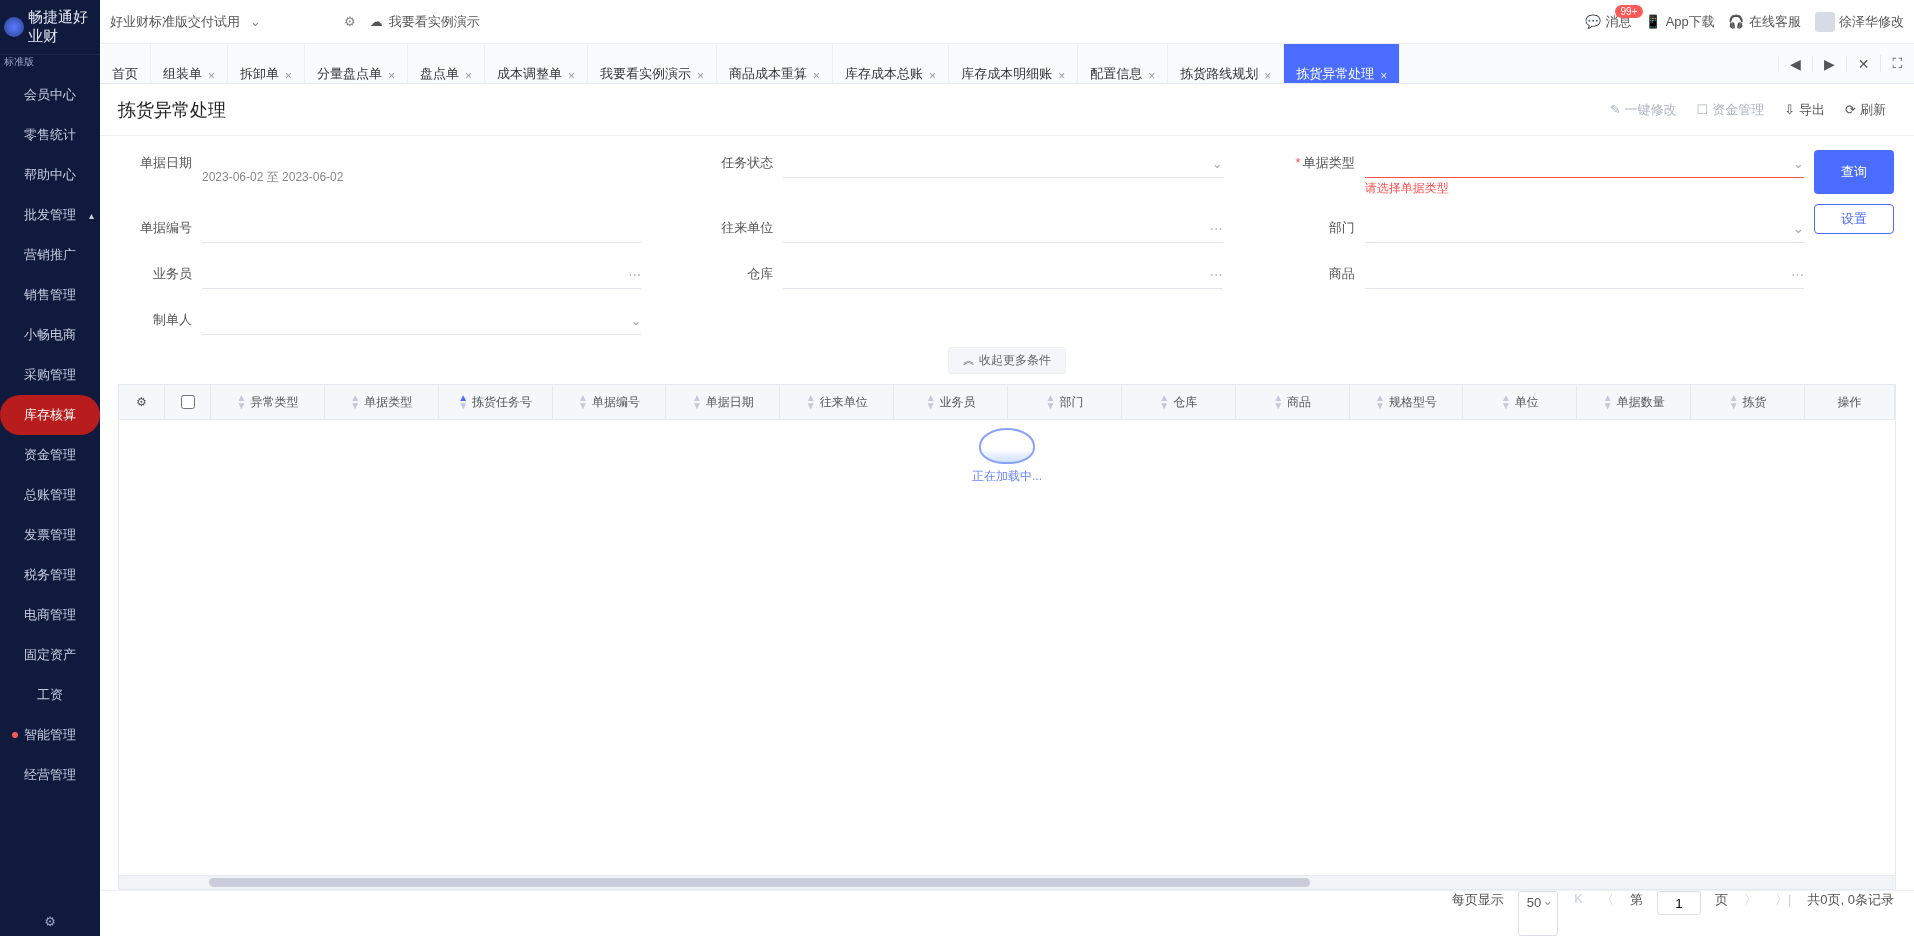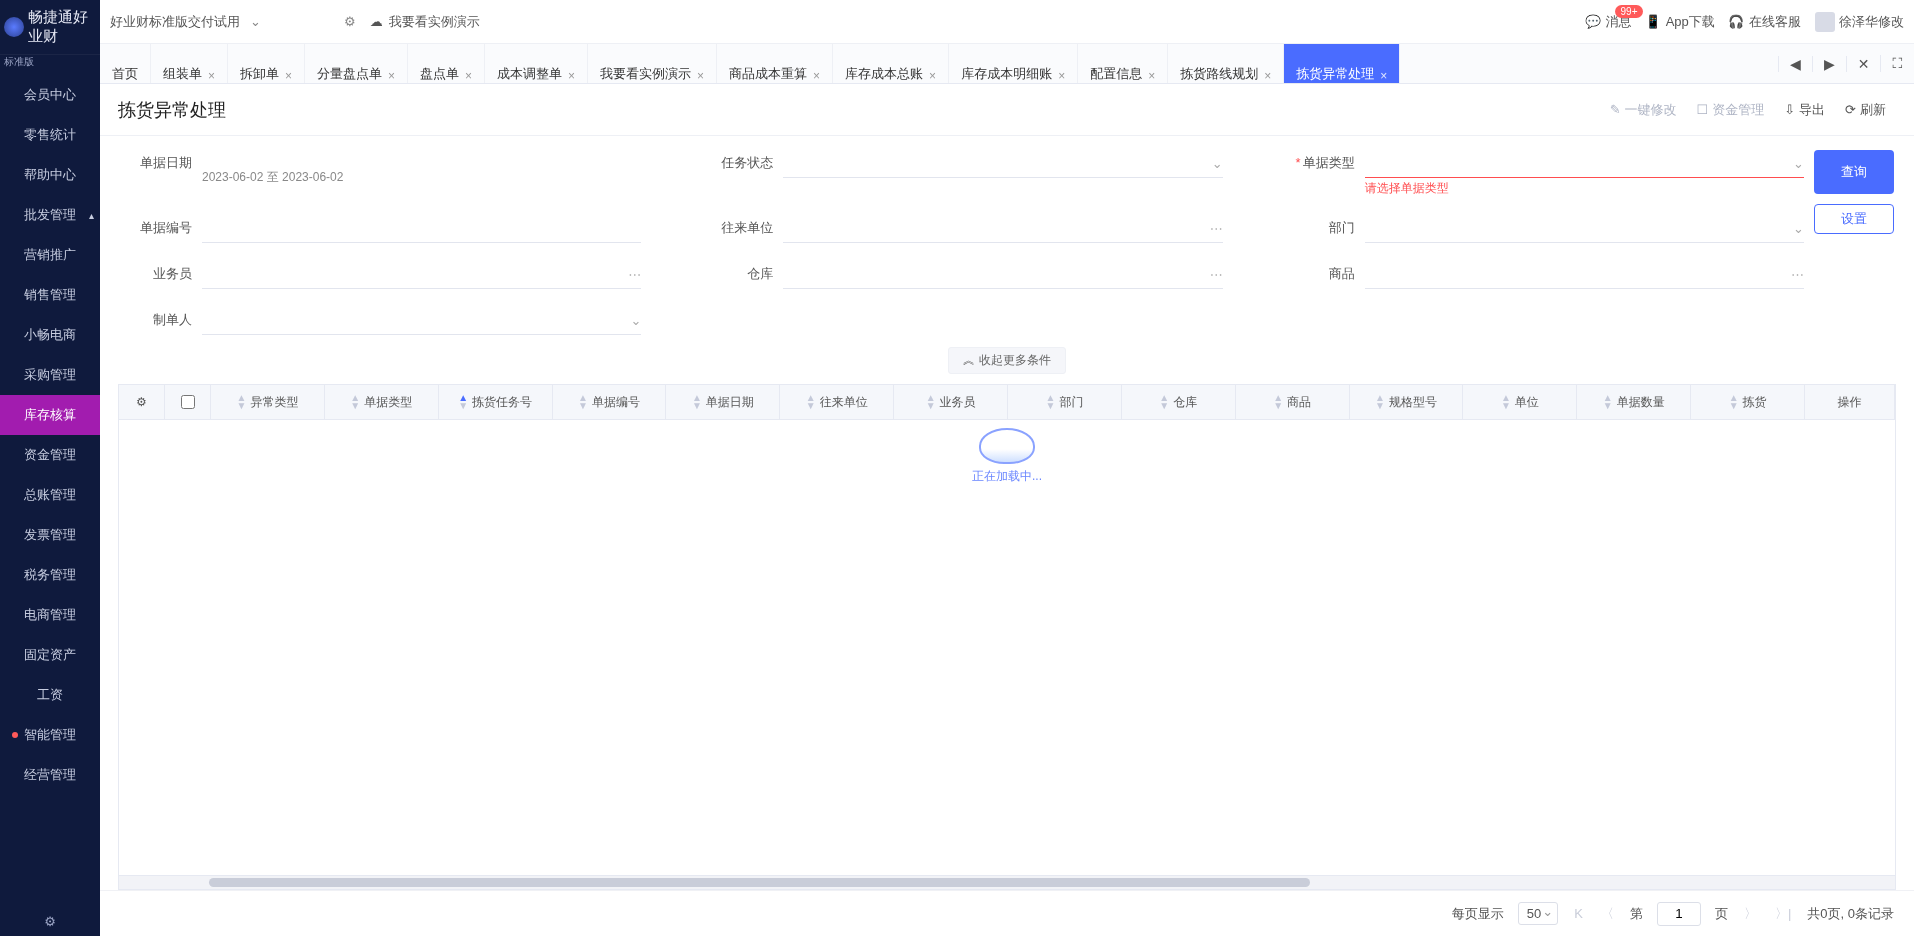--- a/index.html
+++ b/index.html
@@ -7,21 +7,21 @@
 .app { display: flex; height: 100vh; width: 100vw; }
 
 
 .sidebar { width: 100px; background: #0f1a3d; color: #c7cde0; display: flex; flex-direction: column; }
 .sidebar-logo { padding: 8px 4px; display: flex; align-items: center; gap: 4px; border-bottom: 1px solid rgba(255,255,255,0.05); }
 .sidebar-logo-icon { width: 20px; height: 20px; border-radius: 50%; background: radial-gradient(circle,#5a7bff,#2b3f8f); flex-shrink:0; }
 .sidebar-logo-text { font-size: 15px; color:#e6e9f5; }
 .sidebar-sub { font-size: 10px; color:#9aa3c4; padding: 0 4px 6px; }
 .sidebar-list { flex:1; overflow-y:auto; }
 .sidebar-item { height: 40px; display: flex; align-items: center; justify-content: center; font-size: 13px; cursor: pointer; position:relative; }
-.sidebar-item.active { background: #a21caf; color:#fff; }
+.sidebar-item.active { background: #b91c1c; color:#fff;border-radius:20px; }
 .sidebar-item .arrow { position:absolute; right:6px; font-size:10px; }
 .sidebar-item .dot { width:6px; height:6px; border-radius:50%; background:#ff5a5a; position:absolute; left:12px; }
 .sidebar-gear { height:30px; display:flex; align-items:center; justify-content:center; color:#9aa3c4; }
 
 
 .main { flex:1; display:flex; flex-direction:column; background:#fff; min-width:0; }
 
 
 .topbar { height:44px; display:flex; align-items:center; padding:8px 10px; border-bottom:1px solid #eef0f5; gap:14px; }
 .app-select { display:flex; align-items:center; gap:10px; min-width:220px; color:#555; }
@@ -80,21 +80,21 @@
 .th.chk { width:46px; }
 .th.op { width:90px; }
 .th.flex { flex:1; min-width:80px; }
 .table-body { flex:1; border:1px solid #e6e9f2; border-top:none; position:relative; background:#fff; overflow:hidden; }
 .loading { position:absolute; top:8px; left:50%; transform:translateX(-50%); text-align:center; color:#6a86ff; font-size:12px; }
 .loading-cloud { width:56px; height:36px; margin:0 auto 4px; border:2px solid #8aa2ff; border-radius:50% 50% 45% 45%; position:relative; background:linear-gradient(#fff 60%, #cfe0ff); }
 .hscroll { height:14px; background:#f2f3f7; border:1px solid #e6e9f2; border-top:none; position:relative; }
 .hscroll-thumb { position:absolute; left:90px; width:62%; top:2px; bottom:2px; background:#c9cdd9; border-radius:6px; }
 
 
-.pager { height:46px; display:flex; align-items:center; justify-content:flex-end; padding:0 20px; gap:14px; color:#555; font-size:13px; border-top:1px solid #f0f1f5; }
+.pager { height:46px; display:flex; justify-content:flex-end; padding:0 20px; gap:14px; color:#555; font-size:13px; border-top:1px solid #f0f1f5; }
 .pg-select { border:1px solid #dcdfe8; border-radius:3px; padding:3px 16px 3px 8px; position:relative; cursor:pointer; }
 .pg-select::after { content:"⌄"; position:absolute; right:4px; top:1px; color:#999; }
 .pg-btn { color:#c9cdd9; cursor:default; padding:0 2px; }
 .pg-input { width:44px; height:24px; border:1px solid #dcdfe8; border-radius:3px; text-align:center; }
 input[type=checkbox]{ width:14px; height:14px; }
 </style>
 </head>
 <body>
 
 <div class="app">

